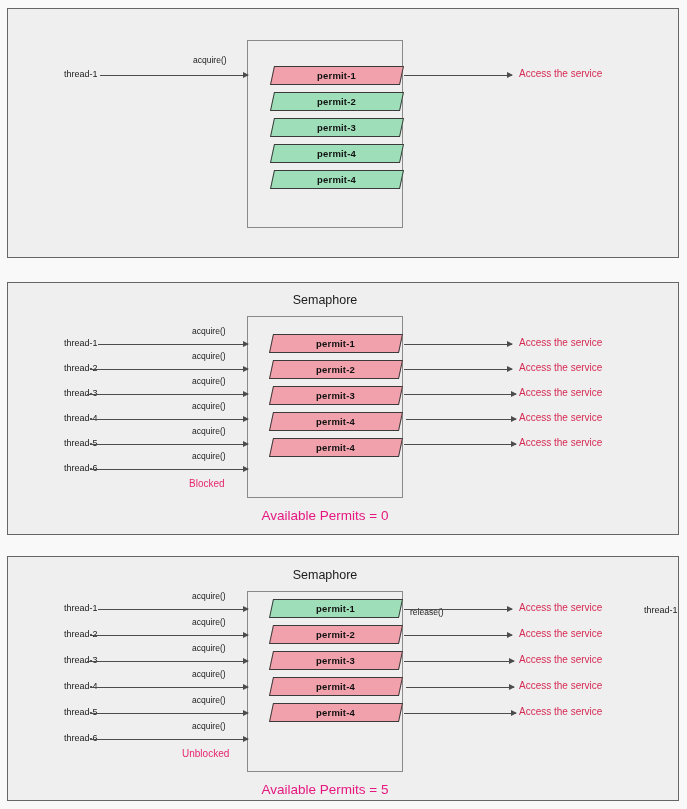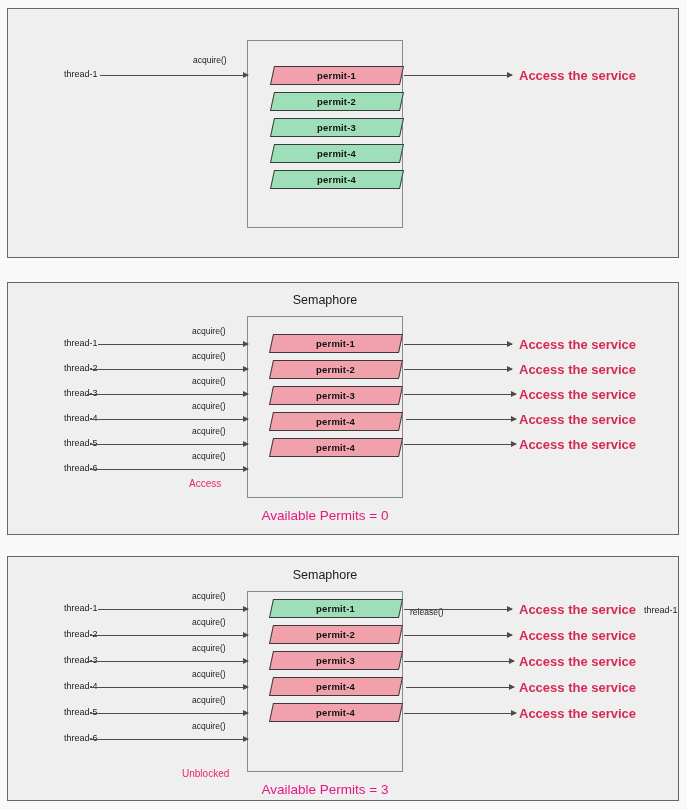--- a/index.html
+++ b/index.html
@@ -78,24 +78,23 @@
   .arrow::after{
     content:"";
     position:absolute;
     right:-1px;top:-2.6px;
     border-left:6px solid #4c4c4c;
     border-top:3px solid transparent;
     border-bottom:3px solid transparent;
   }
   .access-label{
     position:absolute;
-    font-size:13px;
+    font-size:10px;
     color:#d52a54;
     white-space:nowrap;
-    font-weight:bold;
   }
   .state-label{
     position:absolute;
     font-size:10px;
     color:#e6266f;
     white-space:nowrap;
   }
   .avail{
     position:absolute;
     font-size:13.5px;
@@ -171,21 +170,21 @@
   <div class="arrow-label" style="left:184px;top:118px;">acquire()</div>
   <div class="arrow" style="left:82px;top:136px;width:158px;"></div>
 
   <div class="node-label" style="left:38px;top:155px;">thread-5</div>
   <div class="arrow-label" style="left:184px;top:143px;">acquire()</div>
   <div class="arrow" style="left:82px;top:161px;width:158px;"></div>
 
   <div class="node-label" style="left:38px;top:180px;">thread-6</div>
   <div class="arrow-label" style="left:184px;top:168px;">acquire()</div>
   <div class="arrow" style="left:82px;top:186px;width:158px;"></div>
-  <div class="state-label" style="left:181px;top:195px;">Access</div>
+  <div class="state-label" style="left:181px;top:195px;">Blocked</div>
 
   <div class="arrow" style="left:396px;top:61px;width:108px;"></div>
   <div class="access-label" style="left:511px;top:54px;">Access the service</div>
 
   <div class="arrow" style="left:396px;top:86px;width:108px;"></div>
   <div class="access-label" style="left:511px;top:79px;">Access the service</div>
 
   <div class="arrow" style="left:396px;top:111px;width:112px;"></div>
   <div class="access-label" style="left:511px;top:104px;">Access the service</div>
 
@@ -234,33 +233,33 @@
   <div class="arrow-label" style="left:184px;top:112px;">acquire()</div>
   <div class="arrow" style="left:82px;top:130px;width:158px;"></div>
 
   <div class="node-label" style="left:38px;top:150px;">thread-5</div>
   <div class="arrow-label" style="left:184px;top:138px;">acquire()</div>
   <div class="arrow" style="left:82px;top:156px;width:158px;"></div>
 
   <div class="node-label" style="left:38px;top:176px;">thread-6</div>
   <div class="arrow-label" style="left:184px;top:164px;">acquire()</div>
   <div class="arrow" style="left:82px;top:182px;width:158px;"></div>
-  <div class="state-label" style="left:174px;top:191px;margin-top:20px;">Unblocked</div>
+  <div class="state-label" style="left:174px;top:191px;">Unblocked</div>
 
   <div class="arrow-label" style="left:402px;top:34px;margin-top:16px;">release()</div>
   <div class="arrow" style="left:396px;top:52px;width:108px;"></div>
   <div class="access-label" style="left:511px;top:45px;">Access the service</div>
   <div class="node-label" style="left:618px;top:48px;">thread-1</div>
 
   <div class="arrow" style="left:396px;top:78px;width:108px;"></div>
   <div class="access-label" style="left:511px;top:71px;">Access the service</div>
 
   <div class="arrow" style="left:396px;top:104px;width:110px;"></div>
   <div class="access-label" style="left:511px;top:97px;">Access the service</div>
 
   <div class="arrow" style="left:398px;top:130px;width:108px;"></div>
   <div class="access-label" style="left:511px;top:123px;">Access the service</div>
 
   <div class="arrow" style="left:396px;top:156px;width:112px;"></div>
   <div class="access-label" style="left:511px;top:149px;">Access the service</div>
 
-  <div class="avail" style="left:239px;top:225px;width:156px;">Available Permits = 3</div>
+  <div class="avail" style="left:239px;top:225px;width:156px;">Available Permits = 5</div>
 </div>
 
 </body></html>

